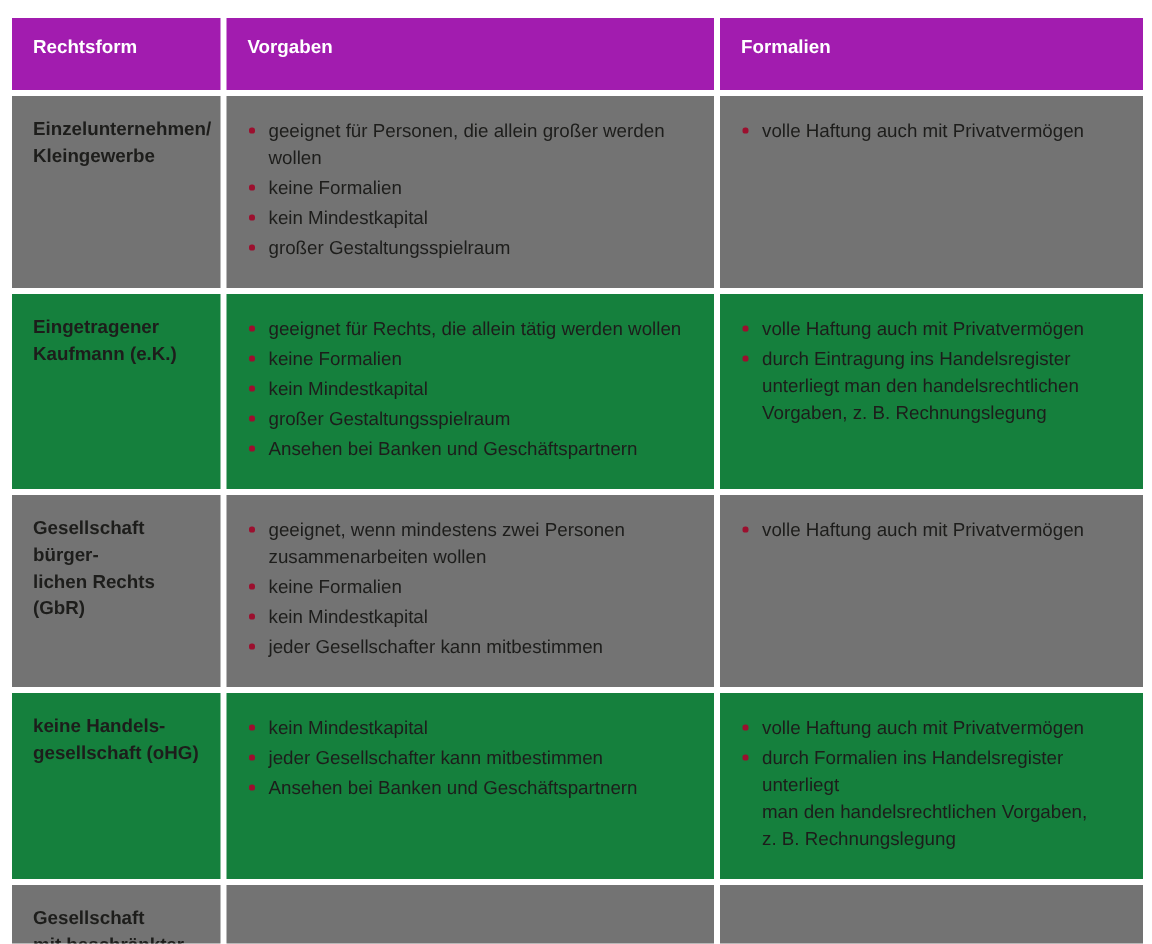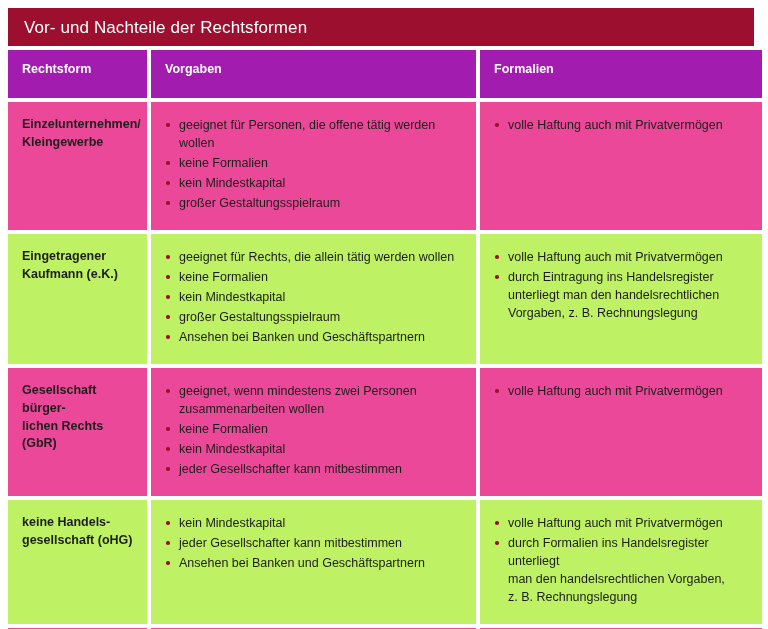--- a/index.html
+++ b/index.html
@@ -67,22 +67,22 @@
   }
 
   tbody td {
     vertical-align: top;
     padding: 14px 12px 16px 14px;
     box-sizing: border-box;
     font-size: 12.5px;
     color: #1d1d1b;
   }
 
-  tbody tr.shade-light td { background: #ec4899; margin-left: 12px; }
-  tbody tr.shade-dark  td { background: #bef264; }
+  tbody tr.shade-light td { background: #737373; margin-left: 12px; }
+  tbody tr.shade-dark  td { background: #15803d; }
 
   td.form-cell {
     font-weight: bold;
     font-size: 12.5px;
     line-height: 1.42;
     color: #1d1d1b;
     white-space: pre-line;
     padding-left: 14px;
     padding-right: 8px;
   }
@@ -110,44 +110,41 @@
     height: 3.5px;
     background: #9c0f2e;
     border-radius: 50%;
   }
 </style>
 </head>
 <body>
 
 <div class="page">
 
-  <div class="title-bar">
-    <span class="title-text">Vor- und Nachteile der Rechtsformen</span>
-  </div>
 
   <table class="legal-forms">
     <colgroup>
       <col class="c-form">
       <col class="c-pro">
       <col class="c-con">
     </colgroup>
     <thead>
       <tr>
         <th>Rechtsform</th>
         <th>Vorgaben</th>
         <th>Formalien</th>
       </tr>
     </thead>
     <tbody id="tbody">
         <tr class="shade-light">
           <td class="form-cell">Einzelunternehmen/
 Kleingewerbe</td>
           <td>
             <ul class="bullets">
-              <li>geeignet für Personen, die offene tätig werden wollen</li>
+              <li>geeignet für Personen, die allein großer werden wollen</li>
               <li>keine Formalien</li>
               <li>kein Mindestkapital</li>
               <li>großer Gestaltungsspielraum</li>
             </ul>
           </td>
           <td>
             <ul class="bullets">
               <li>volle Haftung auch mit Privatvermögen</li>
             </ul>
           </td>

